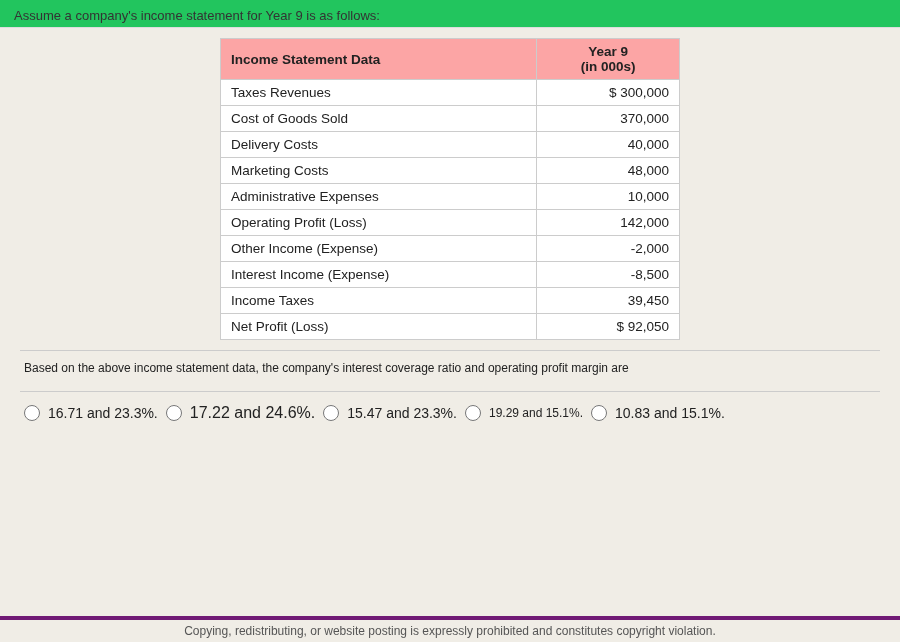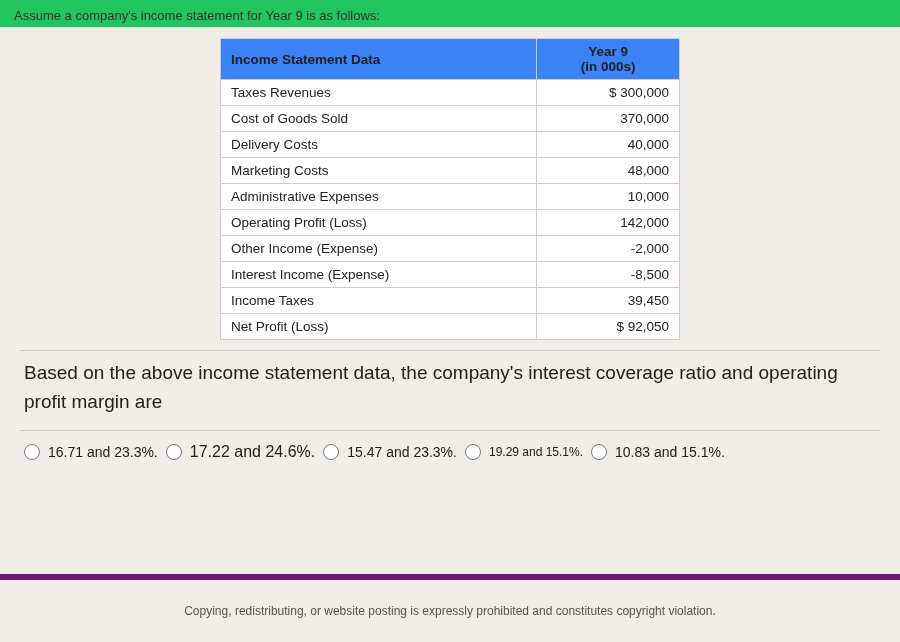--- a/index.html
+++ b/index.html
@@ -48,42 +48,42 @@
       border: 1px solid #ccc;
     }
 
     table th, table td {
       padding: 5px 10px;
       border: 1px solid #ccc;
       font-size: 13.5px;
     }
 
     table thead th {
-      background: #3b82f6;
+      background: #fca5a5;
       font-weight: bold;
       text-align: left;
     }
 
     table thead th.year-col {
       text-align: center;
     }
 
     table tbody td {
       background: #fff;
     }
 
     table tbody td.value-col {
       text-align: right;
       white-space: nowrap;
     }
 
     .question-text {
       width: 100%;
       padding: 8px 4px 8px 4px;
-      font-size: 19px;
+      font-size: 12px;
       color: #222;
       line-height: 1.5;
       border-top: 1px solid #ccc;
       background: #f0ede6;
     }
 
     .divider {
       width: 100%;
       height: 1px;
       background: #ccc;
@@ -109,25 +109,25 @@
     }
 
     .option-item input[type="radio"] {
       width: 16px;
       height: 16px;
       cursor: pointer;
       accent-color: #555;
     }
 
     .footer {
-      padding: 24px 0;
+      padding: 4px 0;
       text-align: center;
       font-size: 12px;
       color: #555;
-      border-top: 6px solid #701a75;
+      border-top: 4px solid #701a75;
       background: #f0ede6;
     }
   </style>
 </head>
 <body>
 
 <div class="top-text">
   <span>Assume a company's income statement for Year 9 is as follows:</span>
 </div>
 

